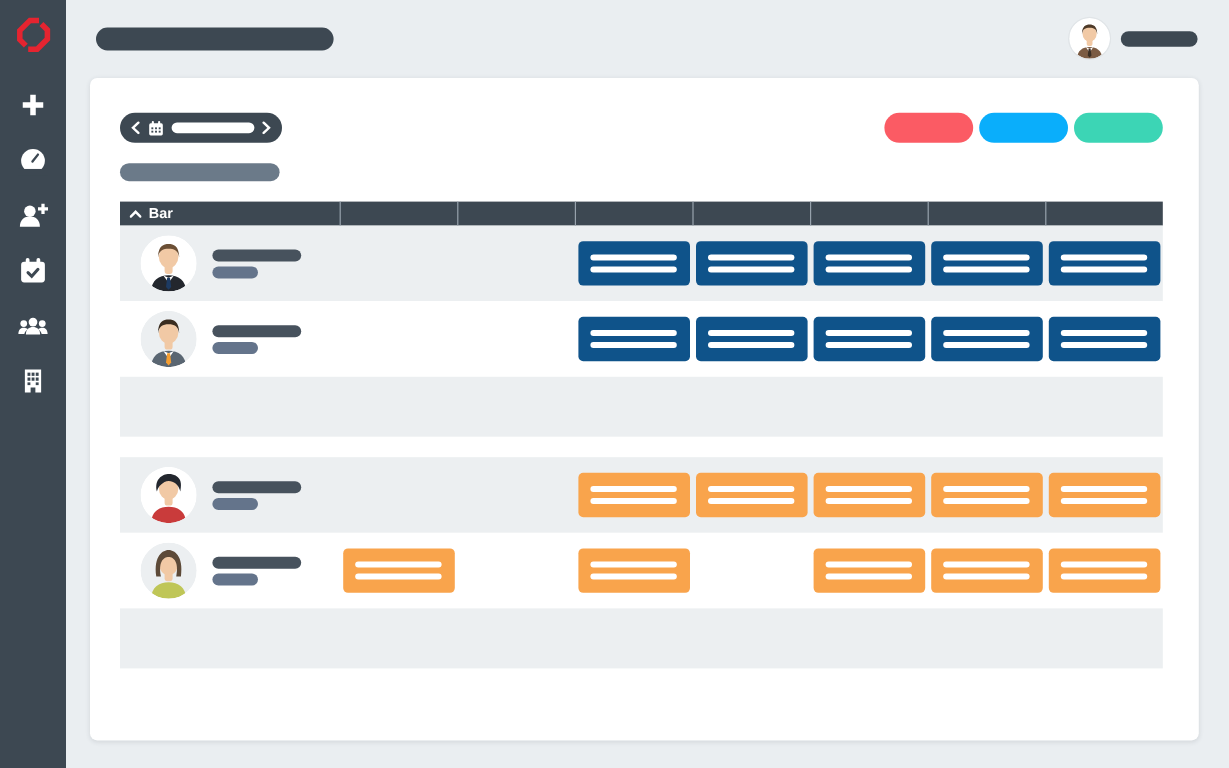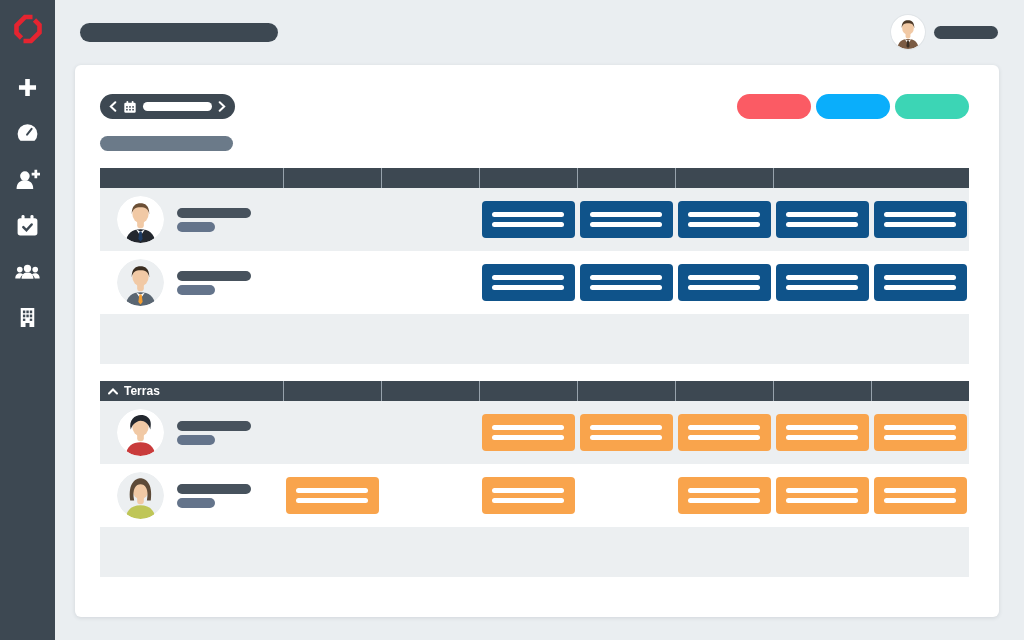--- a/index.html
+++ b/index.html
@@ -186,20 +186,26 @@
       <button class="filter-pill" style="background: rgb(251, 91, 100);"></button>
       <button class="filter-pill" style="background: rgb(10, 174, 251);"></button>
       <button class="filter-pill" style="background: rgb(60, 213, 181);"></button>
     </div>
   </div>
 
   <div class="subtitle-ph"></div>
 
   <div class="schedule">
       <div class="section-header">
+        <div class="sh-cell sh-label">
+          <span><svg width="10" height="7" viewBox="0 0 10 7">
+              <path d="M1 5.5 L5 1.5 L9 5.5" stroke="#fff" stroke-width="2" fill="none" stroke-linecap="round"></path>
+            </svg></span>
+          <span>Bar</span>
+        </div>
         <div class="sh-cell"></div>
         <div class="sh-cell"></div>
         <div class="sh-cell"></div>
         <div class="sh-cell"></div>
         <div class="sh-cell"></div>
         <div class="sh-cell"></div>
         <div class="sh-cell"></div>
       </div>
       <div class="person-row row-gray">
         <div class="name-cell">
@@ -308,35 +314,20 @@
         </div>
         <div class="day-cell">
           <div class="shift" style="background:#0F538A">
             <div class="shift-line"></div>
             <div class="shift-line"></div>
           </div>
         </div>
       </div>
       <div class="empty-row"></div>
       <div class="section-gap"></div>
-      <div class="section-header">
-        <div class="sh-cell sh-label">
-          <span><svg width="10" height="7" viewBox="0 0 10 7">
-              <path d="M1 5.5 L5 1.5 L9 5.5" stroke="#fff" stroke-width="2" fill="none" stroke-linecap="round"></path>
-            </svg></span>
-          <span>Terras</span>
-        </div>
-        <div class="sh-cell"></div>
-        <div class="sh-cell"></div>
-        <div class="sh-cell"></div>
-        <div class="sh-cell"></div>
-        <div class="sh-cell"></div>
-        <div class="sh-cell"></div>
-        <div class="sh-cell"></div>
-      </div>
       <div class="person-row row-gray">
         <div class="name-cell">
           <div class="avatar"><svg viewBox="0 0 48 48" width="100%" height="100%">
               <defs>
                 <clipPath id="clip1_0">
                   <circle cx="24" cy="24" r="24"></circle>
                 </clipPath>
               </defs>
               <circle cx="24" cy="24" r="24" fill="#FFFFFF"></circle>
               <g clip-path="url(#clip1_0)">

